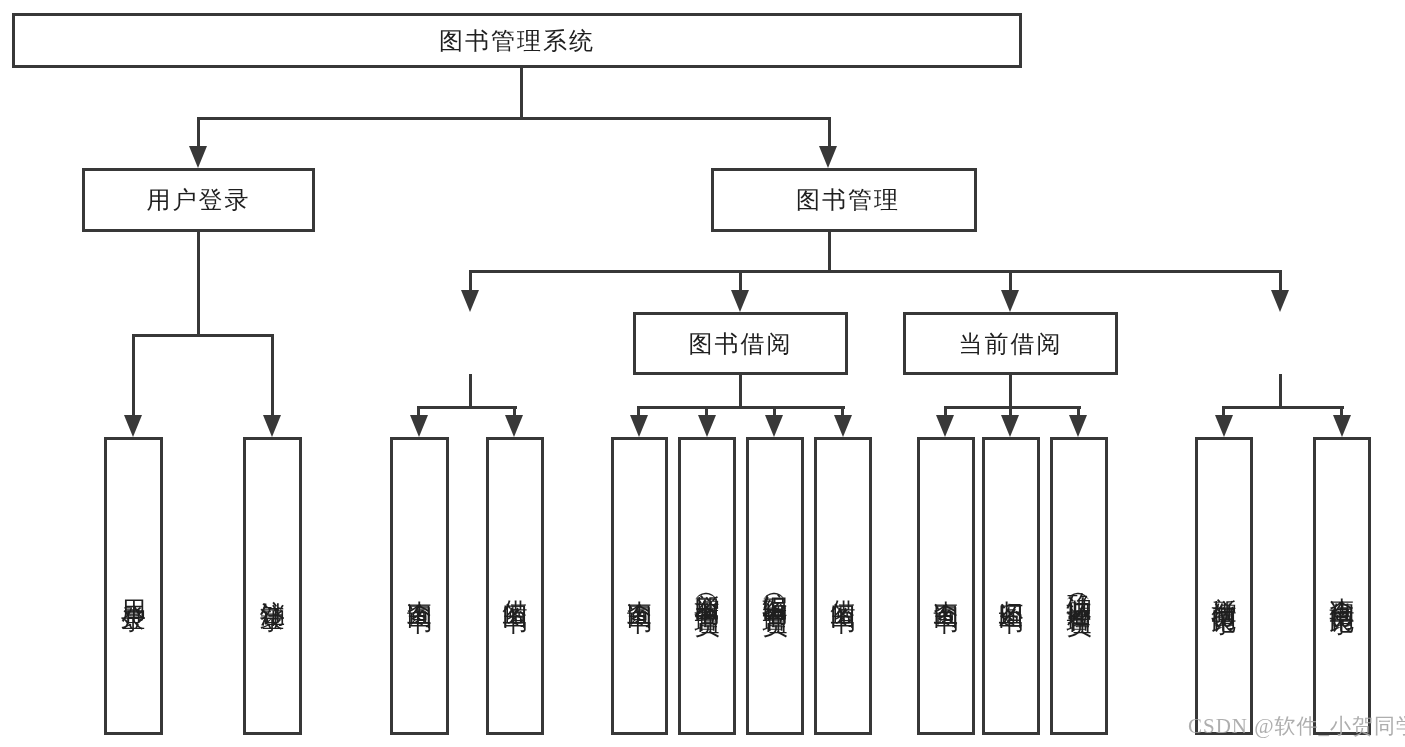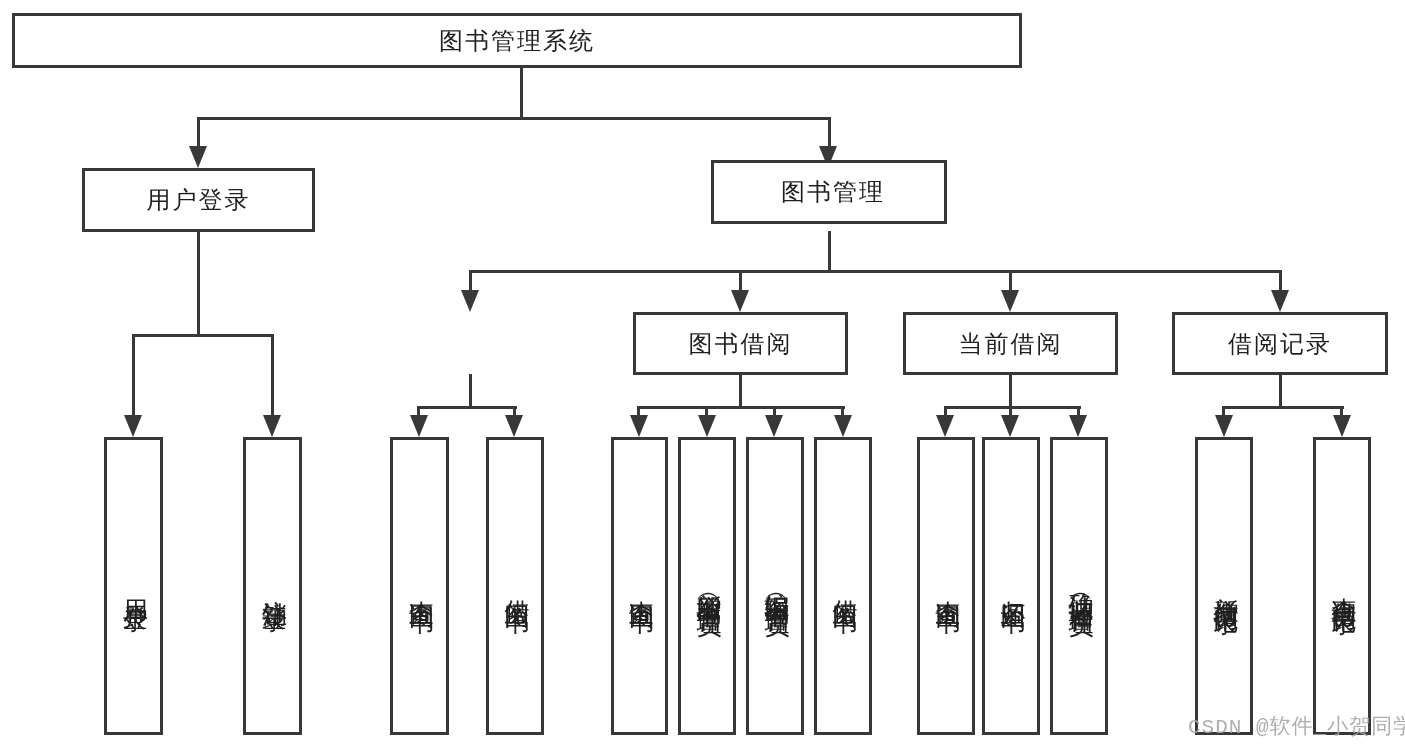--- a/index.html
+++ b/index.html
@@ -1,21 +1,21 @@
 <!DOCTYPE html>
 <html><head>
 <meta charset="utf-8">
 <style>
   html, body { margin: 0; padding: 0; background: #ffffff; }
   #canvas {
     position: relative;
     width: 1405px;
     height: 747px;
     background: #ffffff;
-    font-family: Liberation Mono, monospace;
+    font-family: Liberation Serif, serif;
     overflow: hidden;
   }
   .box {
     position: absolute;
     box-sizing: border-box;
     border: 3px solid #383838;
     background: #ffffff;
     display: flex;
     align-items: center;
     justify-content: center;
@@ -67,21 +67,21 @@
   <div class="vline" style="left:520px; top:67px; width:3px; height:52px;"></div>
   <div class="hline" style="left:197px; top:117px; width:634px; height:3px;"></div>
   <div class="vline" style="left:197px; top:117px; width:3px; height:30px;"></div>
   <div class="arrow" style="left:189px; top:146px;"></div>
   <div class="vline" style="left:828px; top:117px; width:3px; height:30px;"></div>
   <div class="arrow" style="left:819px; top:146px;"></div>
 
   <div class="box" style="left:82px; top:168px; width:233px; height:64px;">
     <span>用户登录</span>
   </div>
-  <div class="box" style="left:711px; top:160px; width:236px; height:64px;padding-left:8px;">
+  <div class="box" style="left:711px; top:168px; width:266px; height:64px;padding-left:8px;">
     <span>图书管理</span>
   </div>
 
   <div class="vline" style="left:197px; top:231px; width:3px; height:104px;"></div>
   <div class="hline" style="left:132px; top:334px; width:142px; height:3px;"></div>
   <div class="vline" style="left:132px; top:334px; width:3px; height:82px;"></div>
   <div class="arrow" style="left:124px; top:415px;"></div>
   <div class="vline" style="left:271px; top:334px; width:3px; height:82px;"></div>
   <div class="arrow" style="left:263px; top:415px;"></div>
 
@@ -94,23 +94,20 @@
   <div class="vline" style="left:1009px; top:270px; width:3px; height:23px;"></div>
   <div class="arrow" style="left:1001px; top:290px;"></div>
   <div class="vline" style="left:1279px; top:270px; width:3px; height:23px;"></div>
   <div class="arrow" style="left:1271px; top:290px;"></div>
 
   <div class="box" style="left:903px; top:312px; width:215px; height:63px;">
     <span>当前借阅</span>
   </div>
   <div class="box" style="left:633px; top:312px; width:215px; height:63px;">
     <span>图书借阅</span>
-  </div>
-  <div class="box" style="left:1172px; top:312px; width:216px; height:63px;">
-    <span>借阅记录</span>
   </div>
 
   <div class="vline" style="left:469px; top:374px; width:3px; height:35px;"></div>
   <div class="hline" style="left:418px; top:406px; width:99px; height:3px;"></div>
   <div class="vline" style="left:417px; top:406px; width:3px; height:12px;"></div>
   <div class="arrow" style="left:410px; top:415px;"></div>
   <div class="vline" style="left:513px; top:406px; width:3px; height:12px;"></div>
   <div class="arrow" style="left:505px; top:415px;"></div>
 
   <div class="vline" style="left:739px; top:374px; width:3px; height:35px;"></div>

